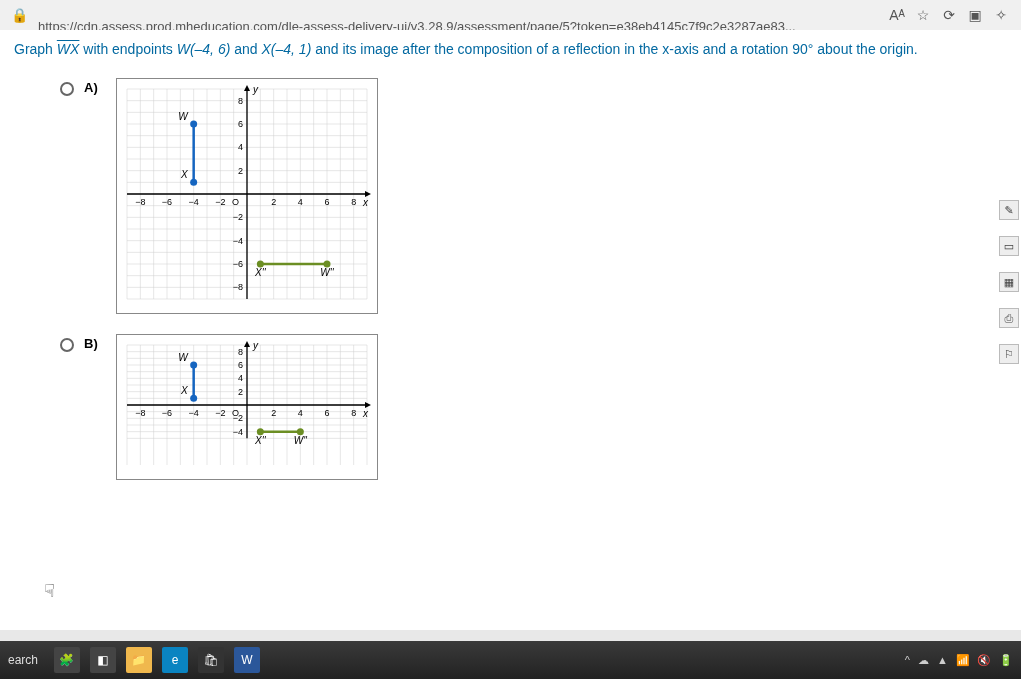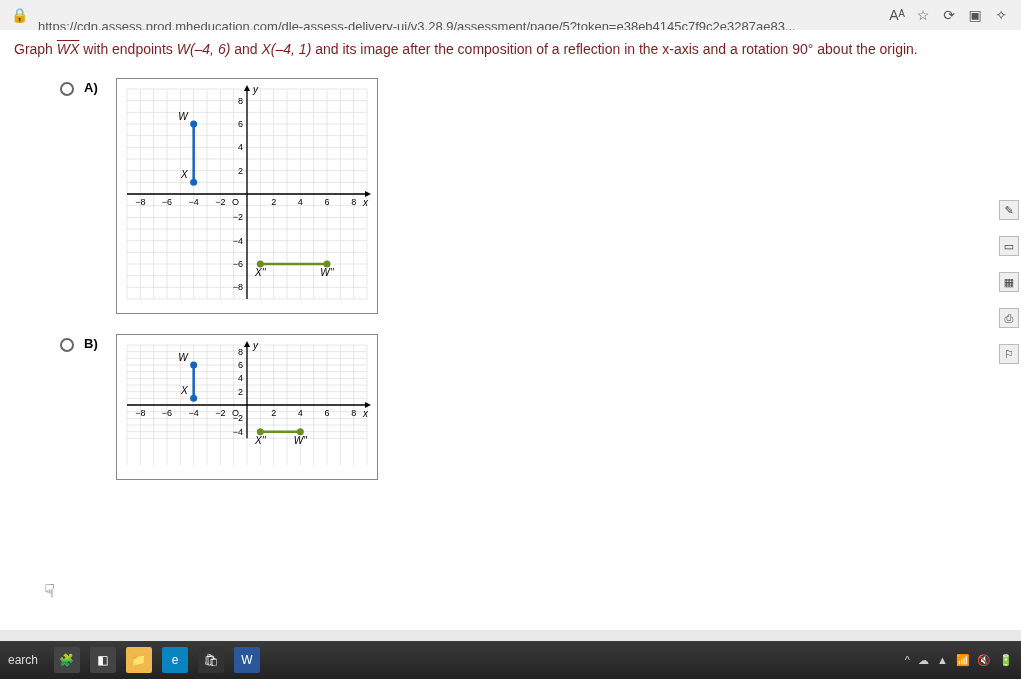--- a/index.html
+++ b/index.html
@@ -24,21 +24,21 @@
   .url { flex: 1; overflow: hidden; white-space: nowrap; text-overflow: ellipsis; margin-top: 22px; }
   .bicon { width:16px; height:16px; display:inline-flex; align-items:center; justify-content:center; color:#555; font-size:14px; }
   .content {
     background: #fff;
     padding: 8px 14px;
     height: 600px;
     position: relative;
   }
   .question {
     font-size: 14px;
-    color: #7f1d1d;
+    color: #0369a1;
     line-height: 1.6;
     margin-bottom: 18px;
   }
   .overline { text-decoration: overline; font-style: italic; }
   .options { margin-left: 46px; }
   .option { display: flex; align-items: flex-start; margin-bottom: 20px; gap: 10px; }
   .radio {
     width: 14px; height: 14px; border: 2px solid #666; border-radius: 50%;
     margin-top: 4px; flex-shrink: 0;
   }

